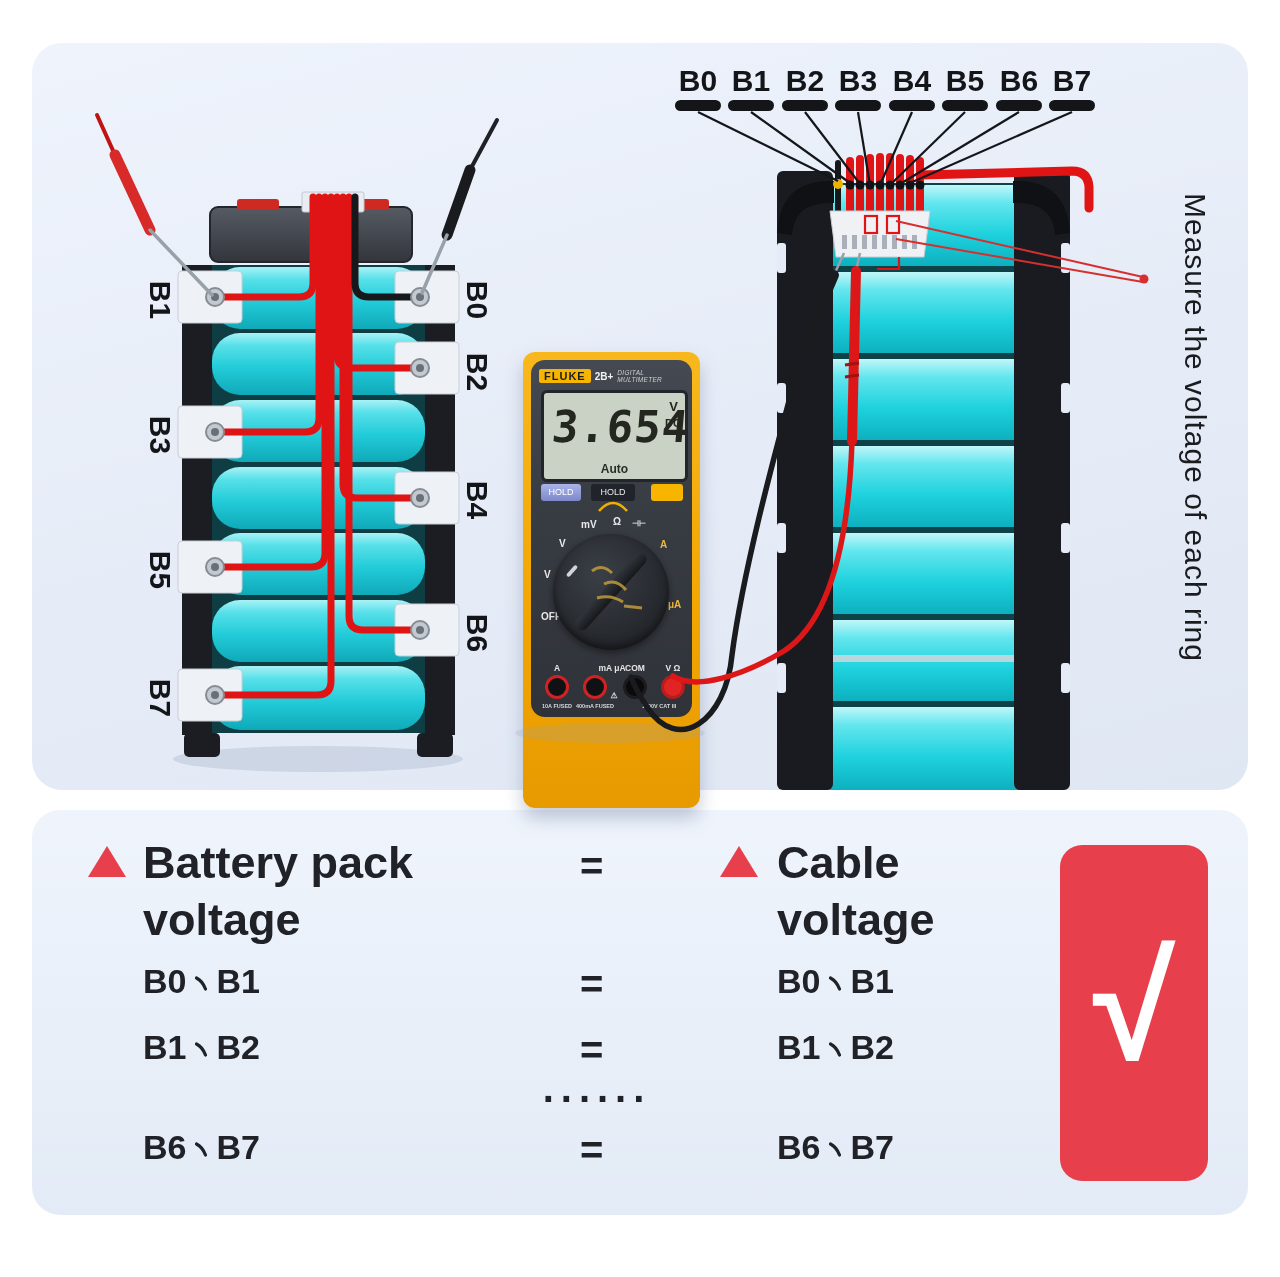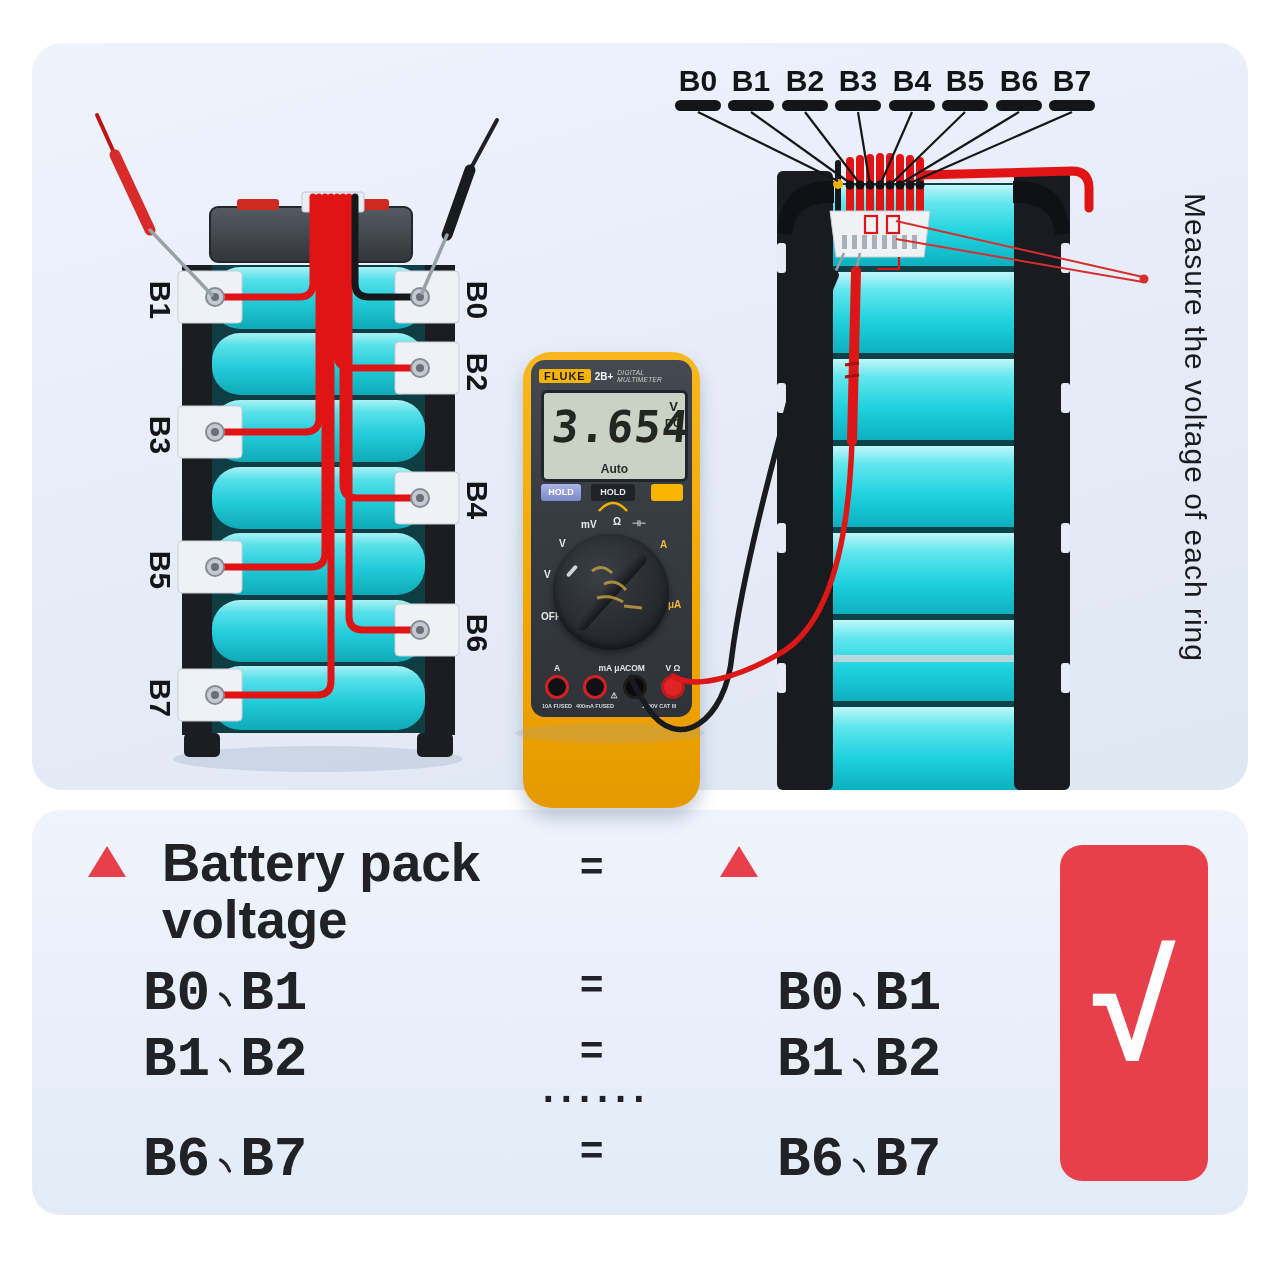--- a/index.html
+++ b/index.html
@@ -18,35 +18,35 @@
   .term-bar{display:block;height:11px;border-radius:6px;background:#141518;margin-top:2px;}
 
   
   .side-label{position:absolute;z-index:3;writing-mode:vertical-rl;text-orientation:sideways;
     font-size:30px;font-weight:600;color:#141518;transform:translate(-50%,-50%);}
   .vnote{position:absolute;left:1146px;top:150px;z-index:3;writing-mode:vertical-rl;text-orientation:sideways;
     height:545px;font-size:30px;font-weight:500;color:#1b1c1f;letter-spacing:1px;}
 
   
   .meter{position:absolute;left:491px;top:309px;width:177px;height:456px;z-index:1;
-    background:linear-gradient(180deg,#f8b81d 0%,#f2a500 60%,#e79a00 100%);border-radius:28px;
+    background:linear-gradient(180deg,#f8b81d 0%,#f2a500 60%,#e79a00 100%);border-radius:12px;
     box-shadow:0 10px 18px rgba(90,105,140,.35);}
   .meter-face{position:absolute;left:8px;top:8px;width:161px;height:357px;background:linear-gradient(180deg,#454a52 0%,#383c43 40%,#2f3339 100%);border-radius:14px;}
   .meter-head{position:absolute;left:8px;top:7px;width:147px;height:18px;display:flex;align-items:center;gap:4px;}
   .fluke{background:#f7b500;color:#1d1d1d;font-weight:700;font-size:11px;padding:1px 5px;border-radius:2px;letter-spacing:1px;}
   .model{color:#f2f2f2;font-weight:700;font-size:10px;}
   .mtype{color:#cfcfcf;font-style:italic;font-size:6.5px;letter-spacing:.3px;}
   .lcd{position:absolute;left:10px;top:30px;width:141px;height:86px;background:#c9d2c5;border:3px solid #22252a;border-radius:6px;}
   .lcd-val{position:absolute;left:8px;top:8px;font-family:"DejaVu Sans Mono",monospace;font-weight:700;
     font-size:44px;color:#23271f;transform:skewX(-5deg);letter-spacing:1px;}
   .lcd-unit{position:absolute;right:7px;top:6px;font-size:13px;font-weight:700;color:#23271f;}
   .lcd-mode{position:absolute;right:4px;top:24px;font-size:11px;font-weight:700;color:#23271f;}
   .lcd-auto{position:absolute;left:0;right:0;bottom:3px;text-align:center;font-size:12px;font-weight:700;color:#2a2e28;}
   .btn-row{position:absolute;left:10px;top:124px;width:141px;height:18px;}
-  .btn{position:absolute;height:17px;border-radius:3px;font-size:9px;font-weight:700;text-align:center;line-height:17px;}
+  .btn{position:absolute;height:17px;border-radius:3px;font-size:9px;font-weight:400;text-align:center;line-height:17px;}
   .btn.hold{left:0;width:40px;background:linear-gradient(180deg,#aab4e8,#7c88c9);color:#fff;}
   .btn.range{left:50px;width:44px;background:#202329;color:#e8e8e8;}
   .btn.yellow{left:110px;width:32px;background:#f7b500;}
   .dial-zone{position:absolute;left:0;top:155px;width:161px;height:148px;}
   .dial-circle{position:absolute;left:22px;top:19px;width:116px;height:116px;border-radius:50%;
     background:radial-gradient(circle at 40% 35%,#3a3f46,#24272c 70%);box-shadow:inset 0 -4px 8px rgba(0,0,0,.5),0 3px 6px rgba(0,0,0,.4);}
   .dial-pointer{position:absolute;left:30px;top:70px;width:100px;height:13px;border-radius:7px;
     background:linear-gradient(180deg,#31353b,#16181b);transform:rotate(-48deg);}
   .dial-tip{position:absolute;left:34px;top:54px;width:14px;height:4px;border-radius:2px;background:#cfd4da;transform:rotate(-48deg);}
   .dlab{position:absolute;font-size:10px;font-weight:700;color:#e9e9e9;}
@@ -58,23 +58,23 @@
   .pcirc.black{background:#0a0a0b;border:3px solid #1c1c1e;}
   .pcirc.red-fill{background:#e02424;border:3px solid #b71d1d;}
   .pnote{position:absolute;font-size:5.5px;color:#d8d8d8;transform:translateX(-50%);white-space:nowrap;}
   .pwarn{position:absolute;font-size:8px;color:#d8d8d8;transform:translateX(-50%);}
   .meter-caption{position:absolute;left:462px;top:694px;width:240px;text-align:center;z-index:3;
     font-size:36px;font-weight:600;color:#1a1b1d;}
 
   
   .tri{position:absolute;width:0;height:0;border-left:19px solid transparent;border-right:19px solid transparent;
     border-bottom:31px solid #e7404c;}
-  .bhead{position:absolute;font-size:53px;font-weight:700;line-height:57px;color:#202227;margin-left:19px;}
+  .bhead{position:absolute;font-size:45px;font-weight:700;line-height:57px;color:#202227;}
   .beq{position:absolute;font-size:40px;font-weight:700;color:#202227;}
-  .bcell{position:absolute;font-size:56px;font-weight:700;color:#202227;white-space:nowrap;font-family:Liberation Mono, monospace;}
+  .bcell{position:absolute;font-size:34px;font-weight:700;color:#202227;white-space:nowrap;}
   .sep{display:inline-block;width:17px;height:18px;margin:0 6px 0 7px;}
   .bdots{position:absolute;left:455px;width:220px;text-align:center;font-size:40px;font-weight:700;
     letter-spacing:7px;color:#202227;}
   .check-card{position:absolute;left:1028px;top:35px;width:148px;height:336px;border-radius:22px;background:#e7404c;
     display:flex;align-items:center;justify-content:center;}
   .check{font-size:150px;font-weight:700;color:#fff;line-height:1;transform:translateY(-6px);}
 </style>
 </head>
 <body>
 
@@ -383,20 +383,21 @@
 
     <span class="vnote">Measure the voltage of each ring</span>
 
   </section>
 
   <section class="panel bottom">
     <span class="tri" style="left:56px;top:36px"></span>
     <div class="bhead" style="left:111px;top:24px;width:340px">Battery pack voltage</div>
     <span class="beq" style="left:548px;top:34px">=</span>
     <span class="tri" style="left:688px;top:36px"></span>
+    <div class="bhead" style="left:745px;top:24px;width:240px">Cable voltage</div>
 
     <span class="bcell" style="left:111px;top:152px">
       <span>B0</span><svg class="sep" viewBox="0 0 16 18">
           <path d="M3 3 Q9 6 12 14" stroke="#202227" stroke-width="3.2" fill="none" stroke-linecap="round"></path>
         </svg><span>B1</span>
     </span>
     <span class="beq" style="left:548px;top:152px">=</span>
     <span class="bcell" style="left:745px;top:152px">
       <span>B0</span><svg class="sep" viewBox="0 0 16 18">
           <path d="M3 3 Q9 6 12 14" stroke="#202227" stroke-width="3.2" fill="none" stroke-linecap="round"></path>

